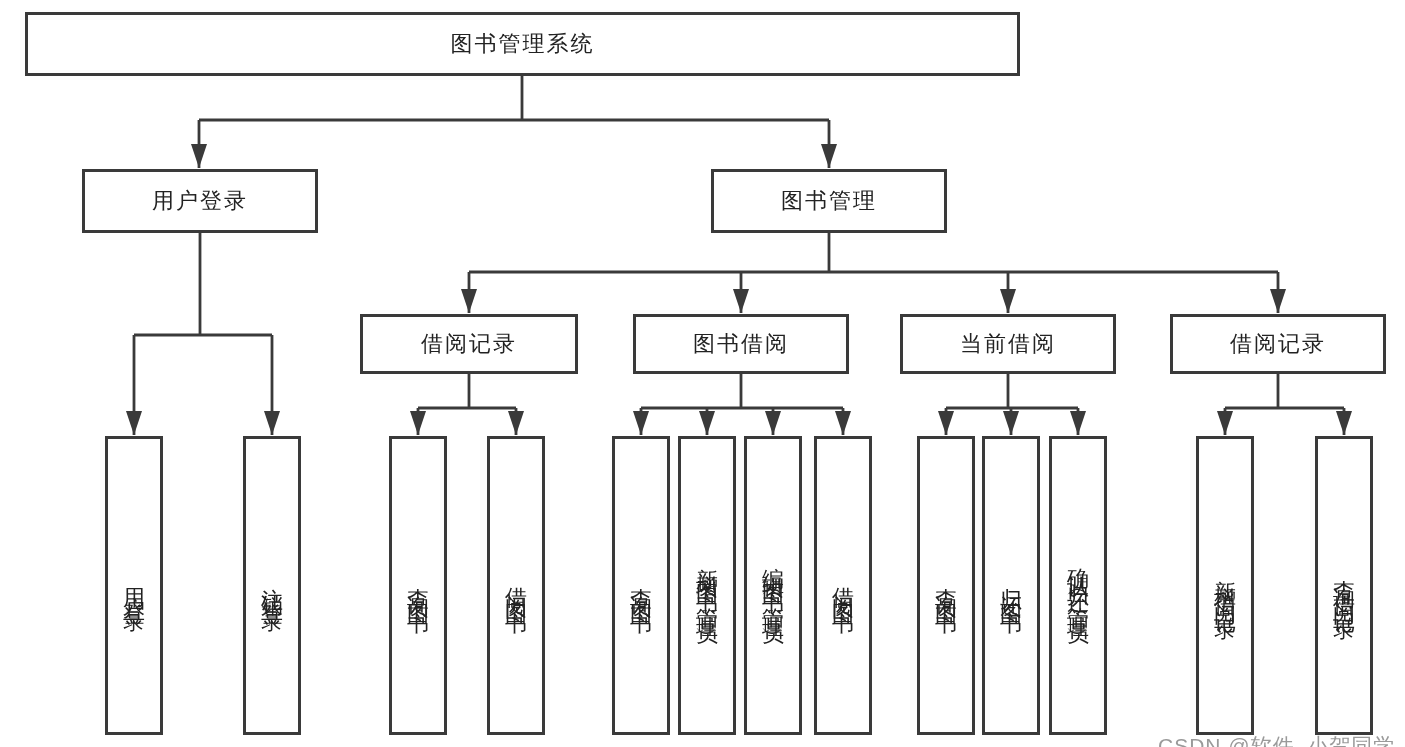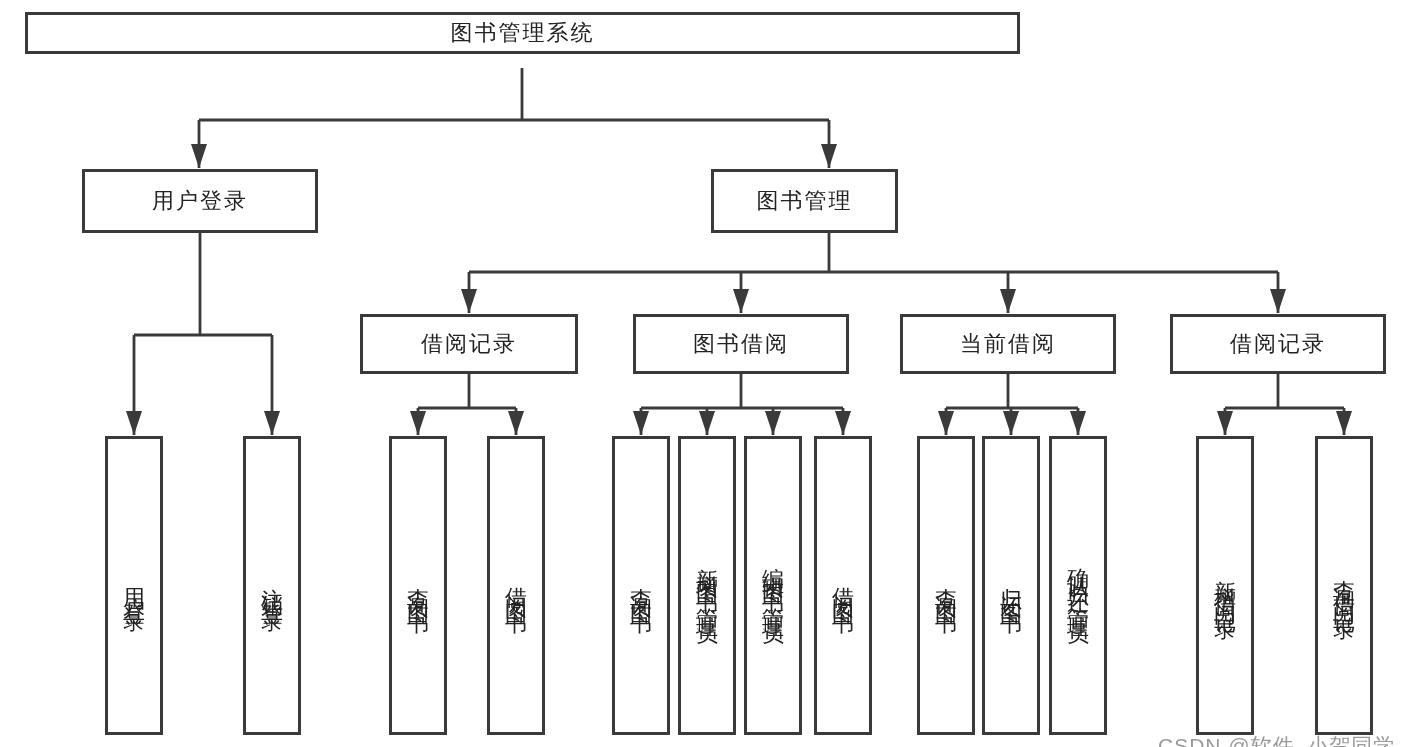--- a/index.html
+++ b/index.html
@@ -120,24 +120,24 @@
     </g>
 
     <g>
       <path class="wire" d="M1278,374 L1278,408"></path>
       <path class="wire" d="M1225,408 L1344,408"></path>
       <path class="wire" d="M1225,408 L1225,435" marker-end="url(#arw)"></path>
       <path class="wire" d="M1344,408 L1344,435" marker-end="url(#arw)"></path>
     </g>
   </svg>
 
-  <div class="node root" style="left:25px;top:12px;width:995px;height:42px">图书管理系统</div>
+  <div class="node root" style="left:25px;top:12px;width:995px;height:64px">图书管理系统</div>
 
   <div class="node" style="left:82px;top:169px;width:236px;height:64px">用户登录</div>
-  <div class="node" style="left:711px;top:169px;width:187px;height:64px">图书管理</div>
+  <div class="node" style="left:711px;top:169px;width:236px;height:64px">图书管理</div>
 
   <div class="node" style="left:360px;top:314px;width:218px;height:60px">借阅记录</div>
   <div class="node" style="left:900px;top:314px;width:216px;height:60px">当前借阅</div>
   <div class="node" style="left:633px;top:314px;width:216px;height:60px">图书借阅</div>
   <div class="node" style="left:1170px;top:314px;width:216px;height:60px">借阅记录</div>
 
   <div class="leaf" style="left:105px;top:436px;width:58px;height:299px">
     <span>用户登录</span>
   </div>
   <div class="leaf" style="left:243px;top:436px;width:58px;height:299px">

